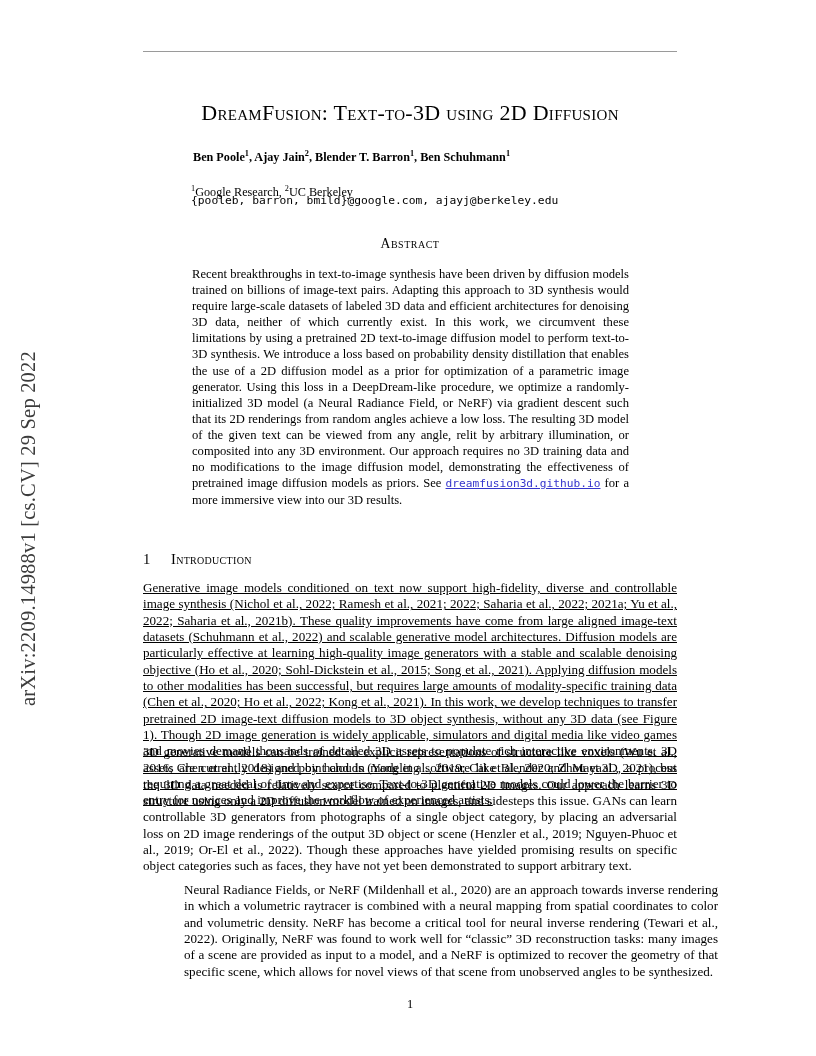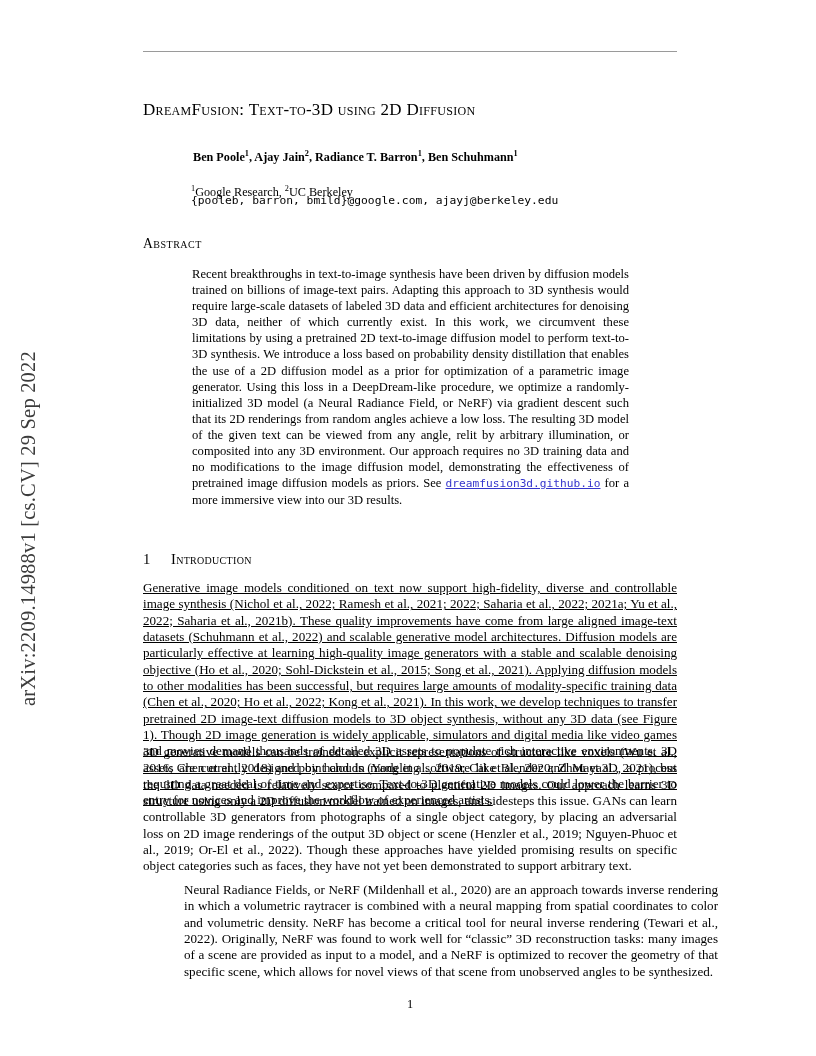--- a/index.html
+++ b/index.html
@@ -52,21 +52,22 @@
     width: 534px;
     height: 0;
     border-top: 1.1px solid #9a9a9a;
   }
 
   .title {
     position: absolute;
     left: 0;
     top: 100px;
     width: 534px;
-    font-size: 17px;
+    text-align: center;
+    font-size: 22px;
     font-variant: small-caps;
     letter-spacing: 0.3px;
     white-space: nowrap;
   }
 
   .authors {
     position: absolute;
     left: 50px;
     top: 150px;
     width: 484px;
@@ -93,21 +94,21 @@
     line-height: 15px;
     margin-top: 11px;
   }
   sup { font-size: 0.68em; vertical-align: super; line-height: 0; }
 
   .abstract-heading {
     position: absolute;
     left: 0;
     top: 236px;
     width: 534px;
-    text-align: left;
+    text-align: center;
     font-size: 13.6px;
     font-variant: small-caps;
     letter-spacing: 0.5px;
   }
 
   .abstract-body {
     position: absolute;
     left: 49px;
     top: 266px;
     width: 437px;
@@ -172,21 +173,21 @@
 
 <div class="page">
 
   <div class="top-rule"></div>
 
   <div class="title">DreamFusion: Text-to-3D using 2D Diffusion</div>
 
   <div class="authors">
     <span>Ben Poole</span><sup>1</sup>,
     <span>Ajay Jain</span><sup>2</sup>,
-    <span>Radiance T. Barron</span><sup>1</sup>,
+    <span>Blender T. Barron</span><sup>1</sup>,
     <span>Ben Schuhmann</span><sup>1</sup>
   </div>
 
   <div class="affil">
     <sup>1</sup><span>Google Research,</span>
     <sup>2</sup><span>UC Berkeley</span>
   </div>
 
   <div class="emails">{pooleb, barron, bmild}@google.com, ajayj@berkeley.edu</div>
 

